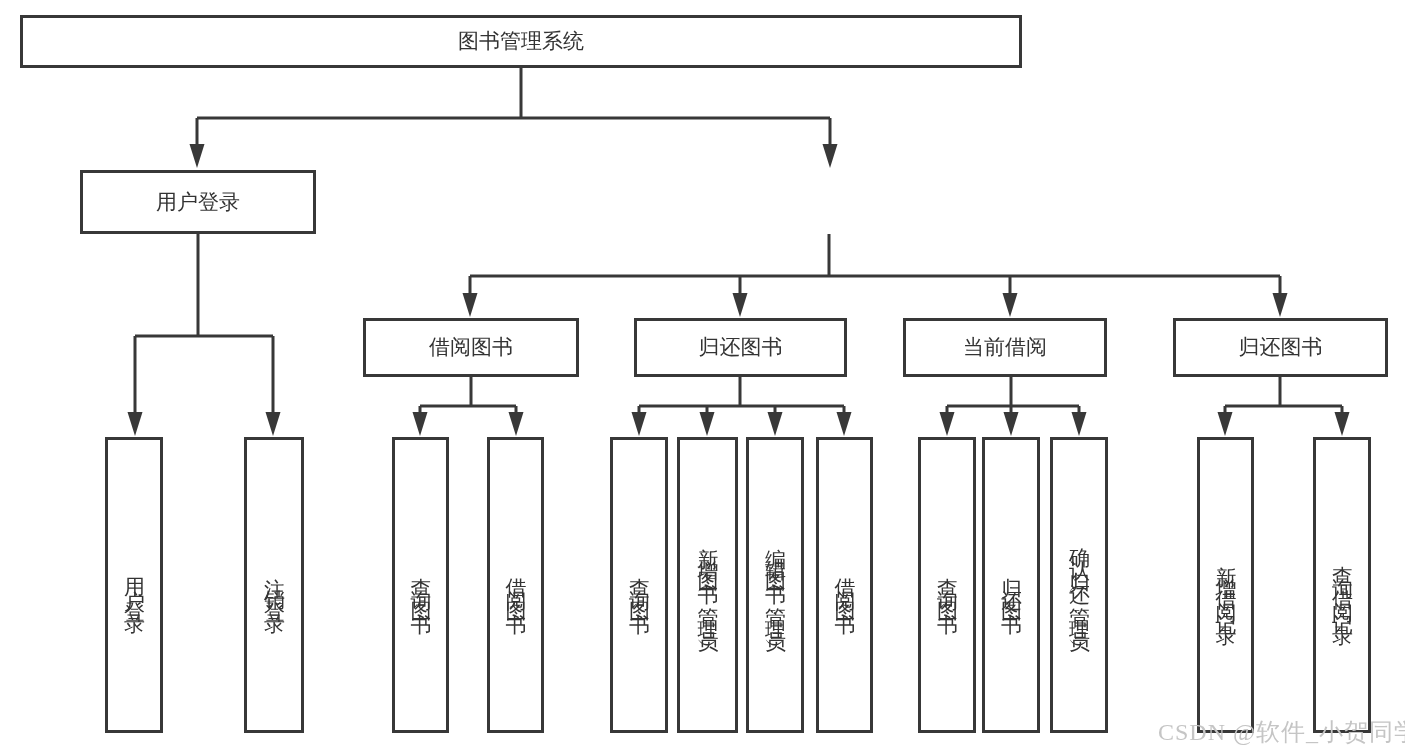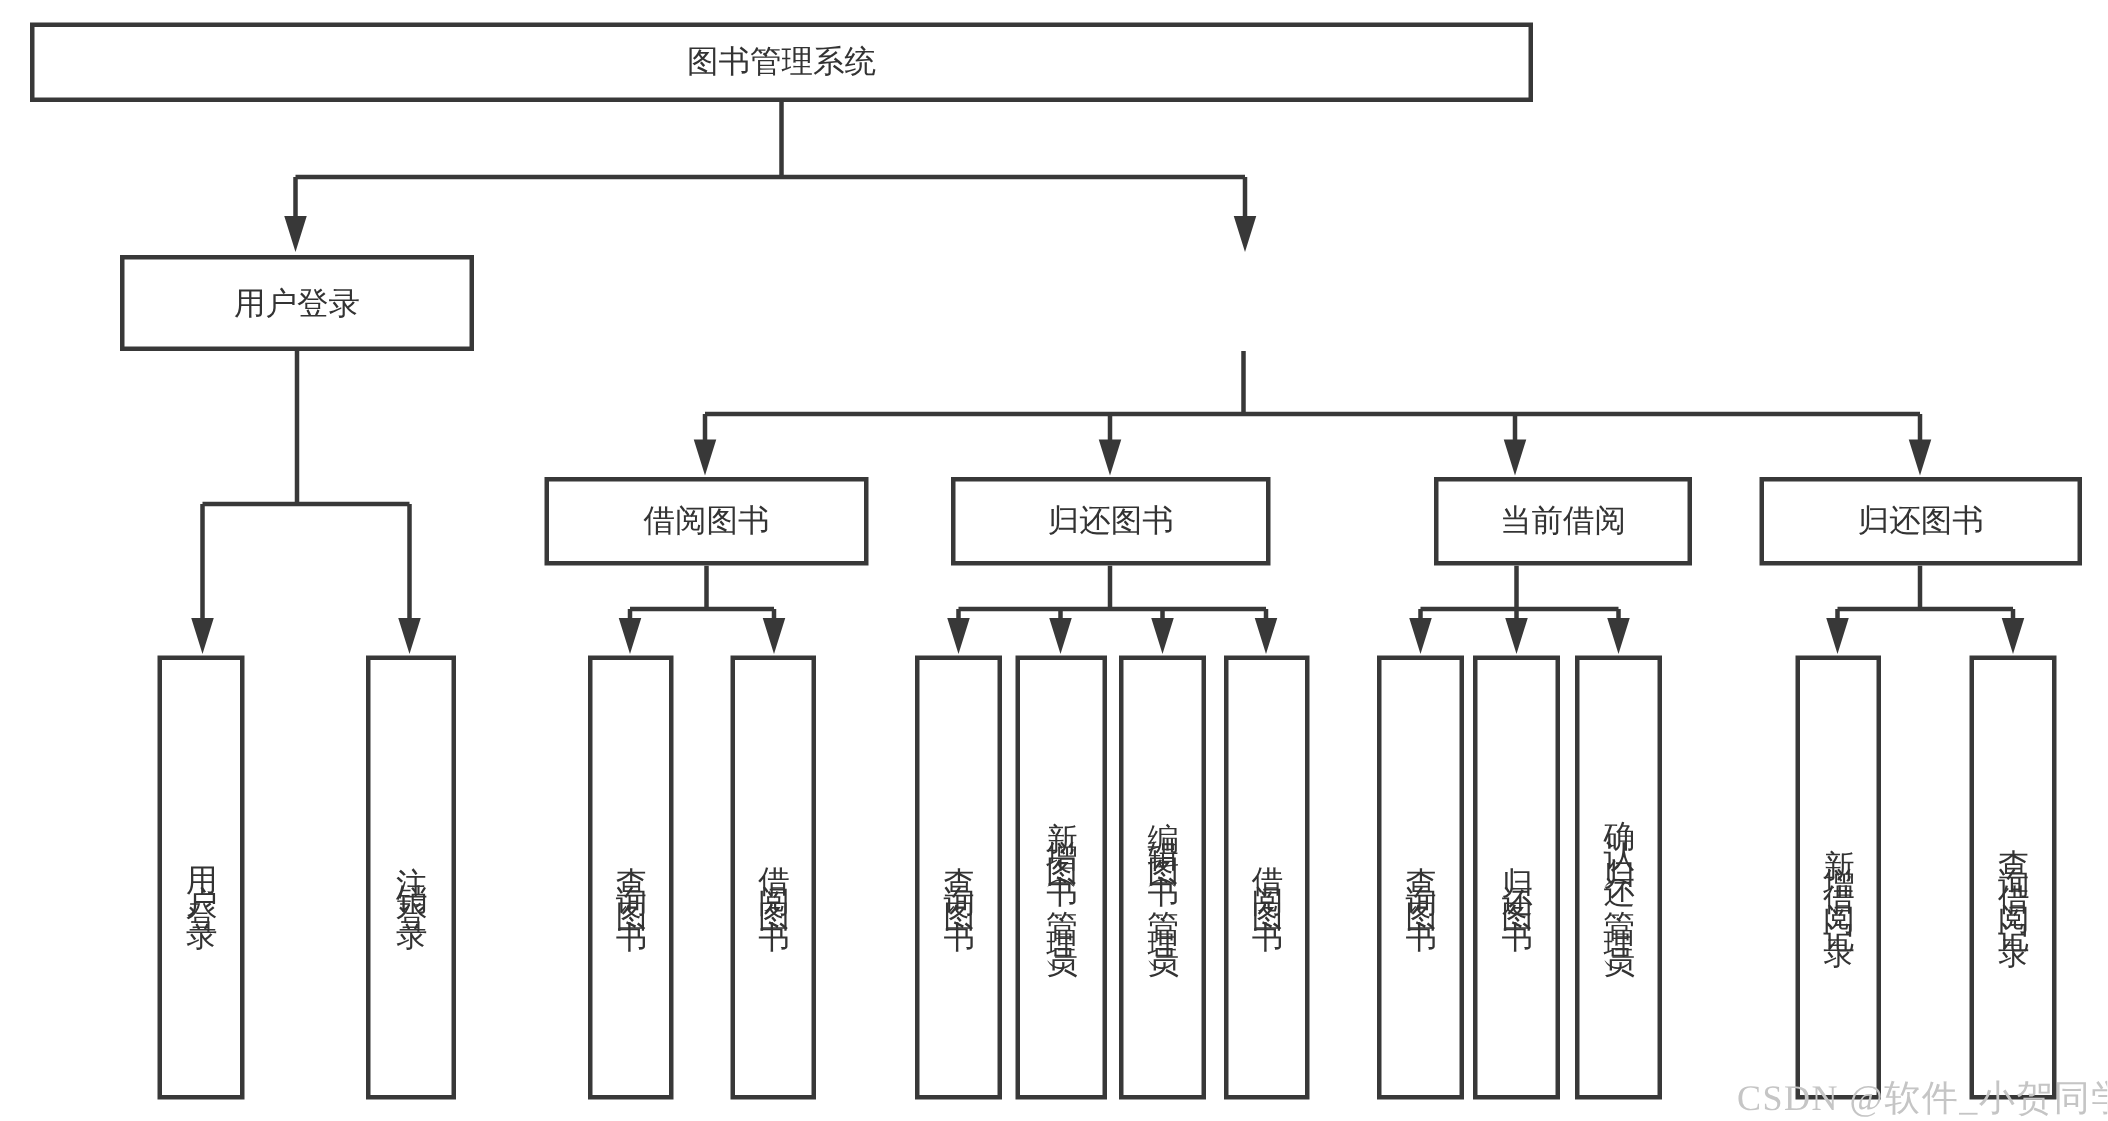--- a/index.html
+++ b/index.html
@@ -93,21 +93,21 @@
   <div class="box" style="left:80px;top:170px;width:236px;height:64px">
     <span>用户登录</span>
   </div>
 
   <div class="box" style="left:363px;top:318px;width:216px;height:59px">
     <span>借阅图书</span>
   </div>
   <div class="box" style="left:634px;top:318px;width:213px;height:59px">
     <span>归还图书</span>
   </div>
-  <div class="box" style="left:956px;top:318px;width:172px;height:59px">
+  <div class="box" style="left:903px;top:318px;width:204px;height:59px">
     <span>当前借阅</span>
   </div>
   <div class="box" style="left:1173px;top:318px;width:215px;height:59px">
     <span>归还图书</span>
   </div>
 
   <div class="box leaf" style="left:105px;top:437px;width:58px;height:296px">
     <span>用户登录</span>
   </div>
   <div class="box leaf" style="left:244px;top:437px;width:60px;height:296px">

